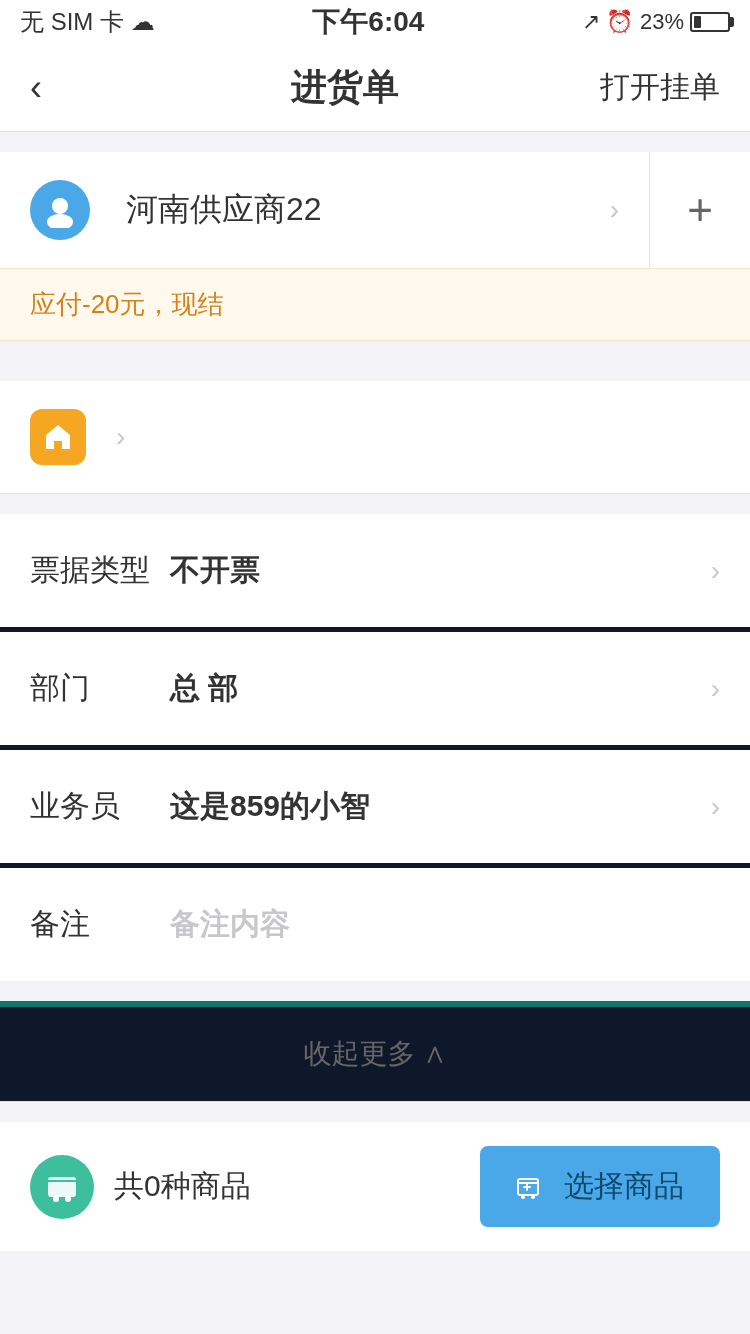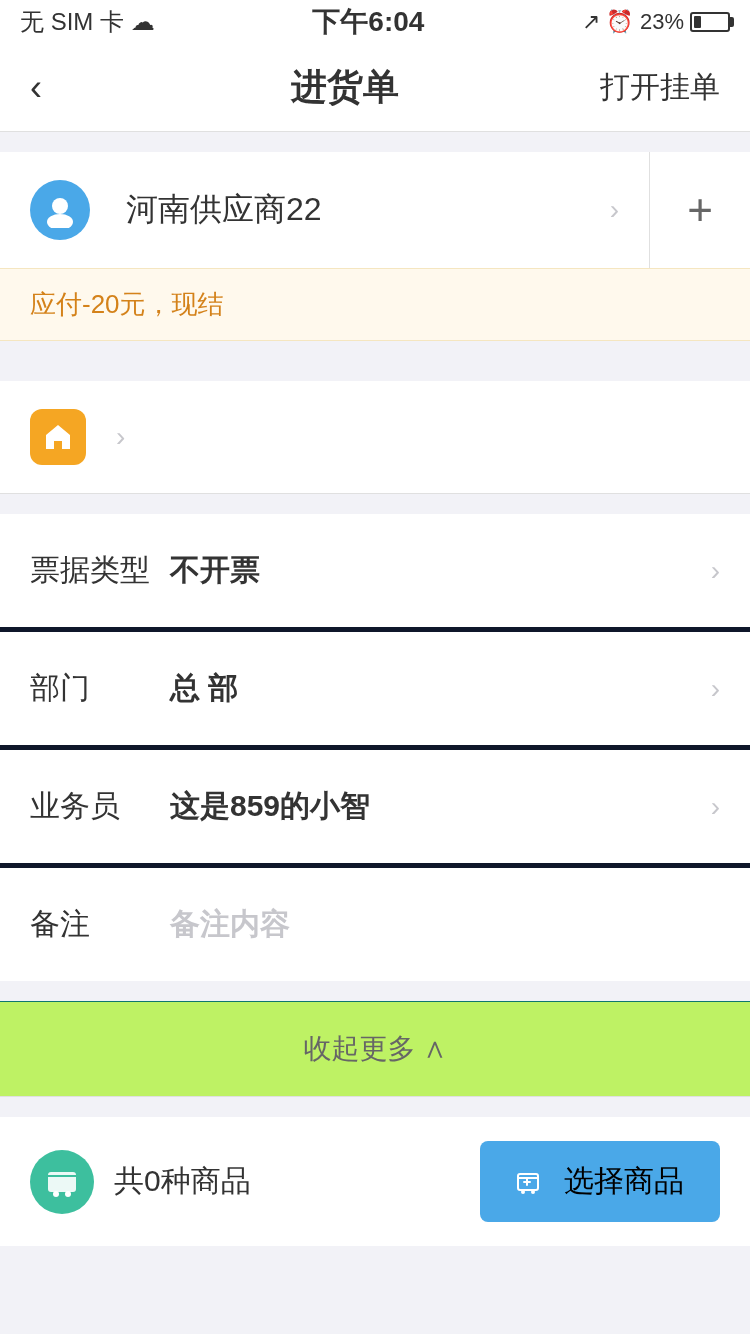--- a/index.html
+++ b/index.html
@@ -197,25 +197,25 @@
       color: #333;
       padding-left: 20px;
       font-weight: bold;
     }
     .form-value.placeholder {
       color: #c7c7cc;
     }
 
     
     .collapse-row {
-      background: #bef264;
+      background: #0f172a;
       margin-top: 20px;
       padding: 28px 30px;
       text-align: center;
-      border-top: 1px solid #0f766e;
+      border-top: 6px solid #0f766e;
       border-bottom: 1px solid #e0e0e0;
     }
     .collapse-text {
       font-size: 28px;
       color: #666;
     }
 
     
     .product-bar {
       background: #fff;
@@ -235,21 +235,21 @@
       margin-right: 20px;
       flex-shrink: 0;
     }
     .product-count {
       flex: 1;
       font-size: 30px;
       color: #333;
     }
     .select-btn {
       background: #4aa8e8;
-      color: #000000;
+      color: #0c4a6e;
       border-radius: 8px;
       padding: 20px 36px;
       font-size: 30px;
       display: flex;
       align-items: center;
       gap: 20px;
       cursor: pointer;
     }
   </style>
 </head>

